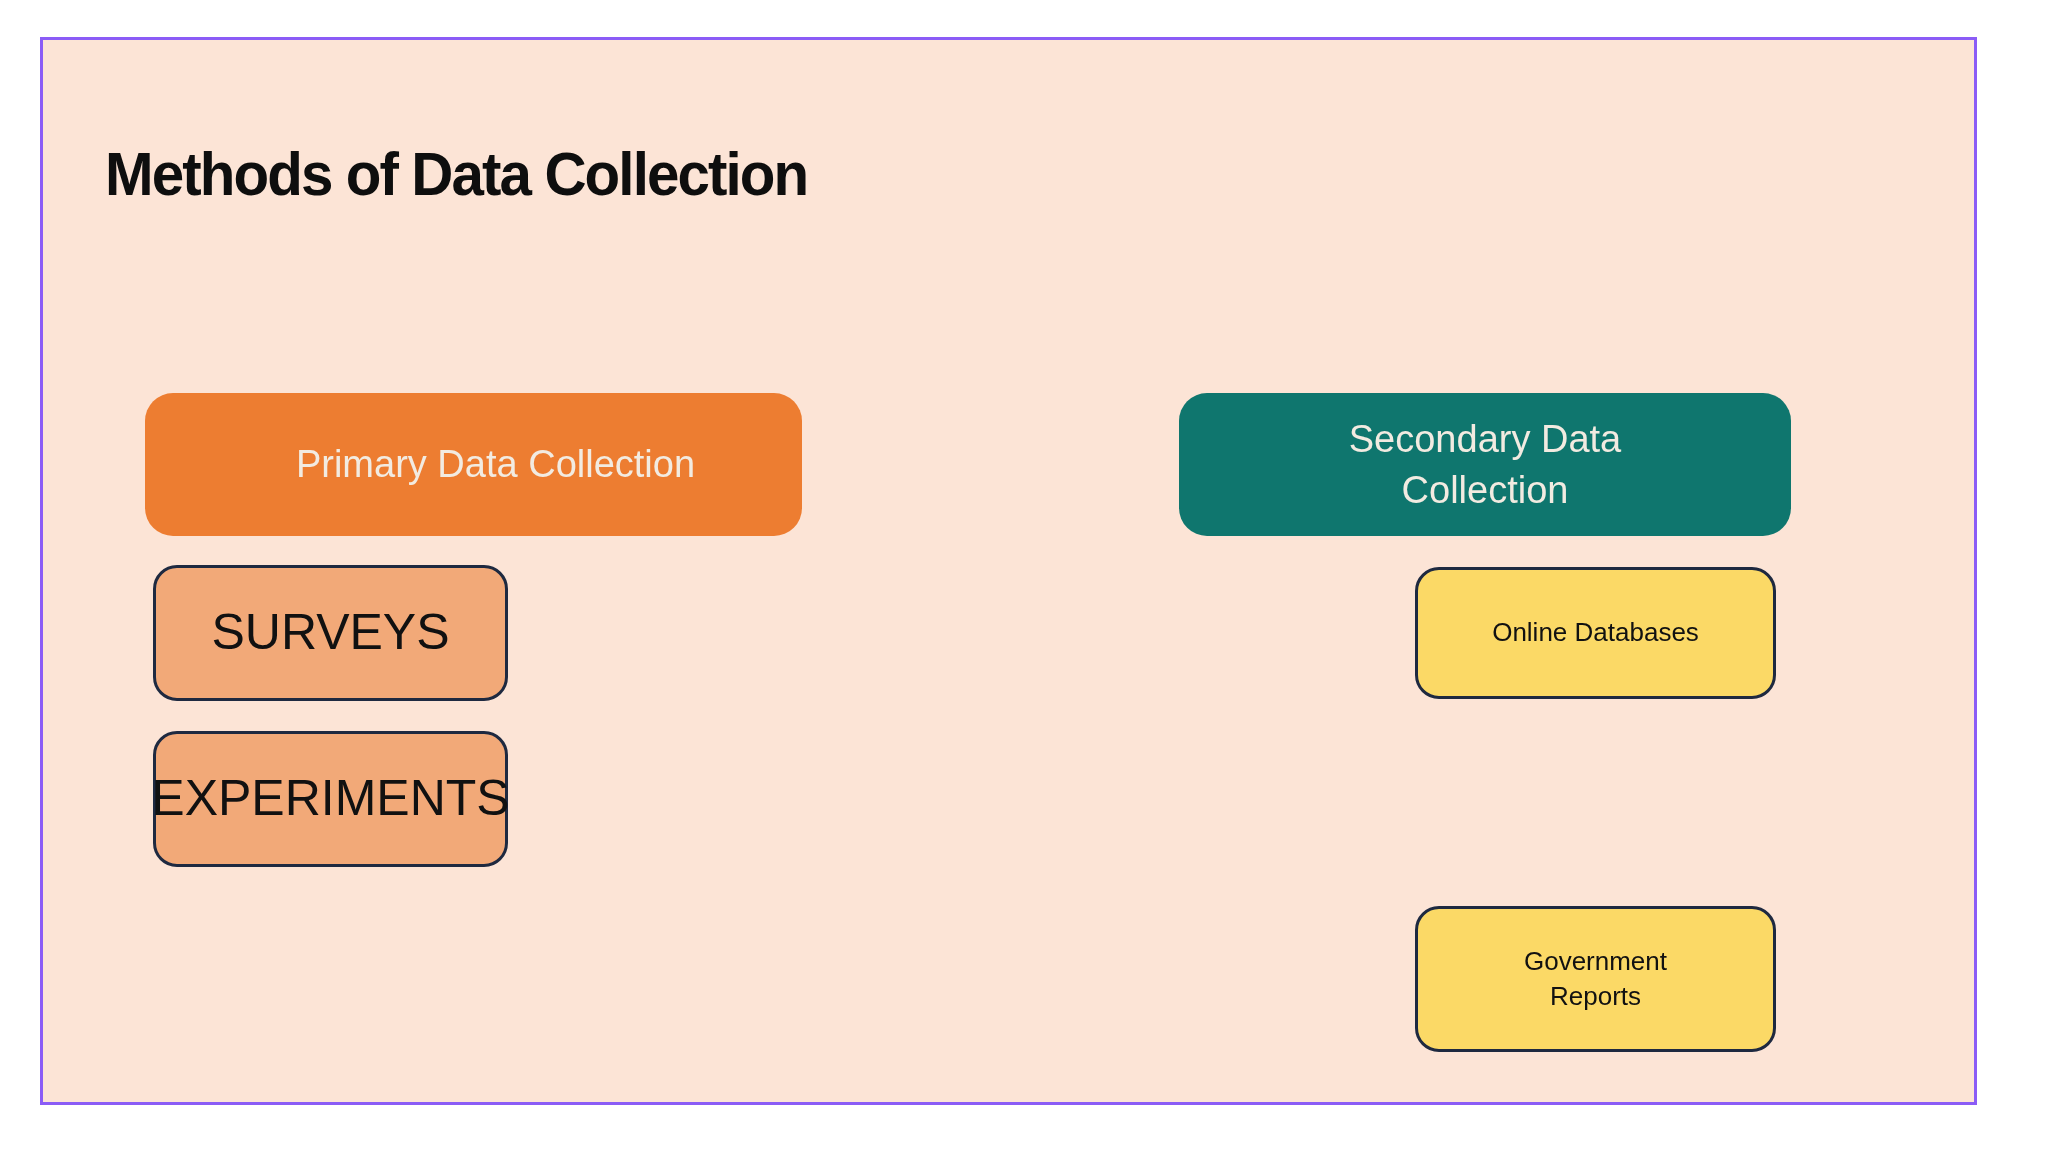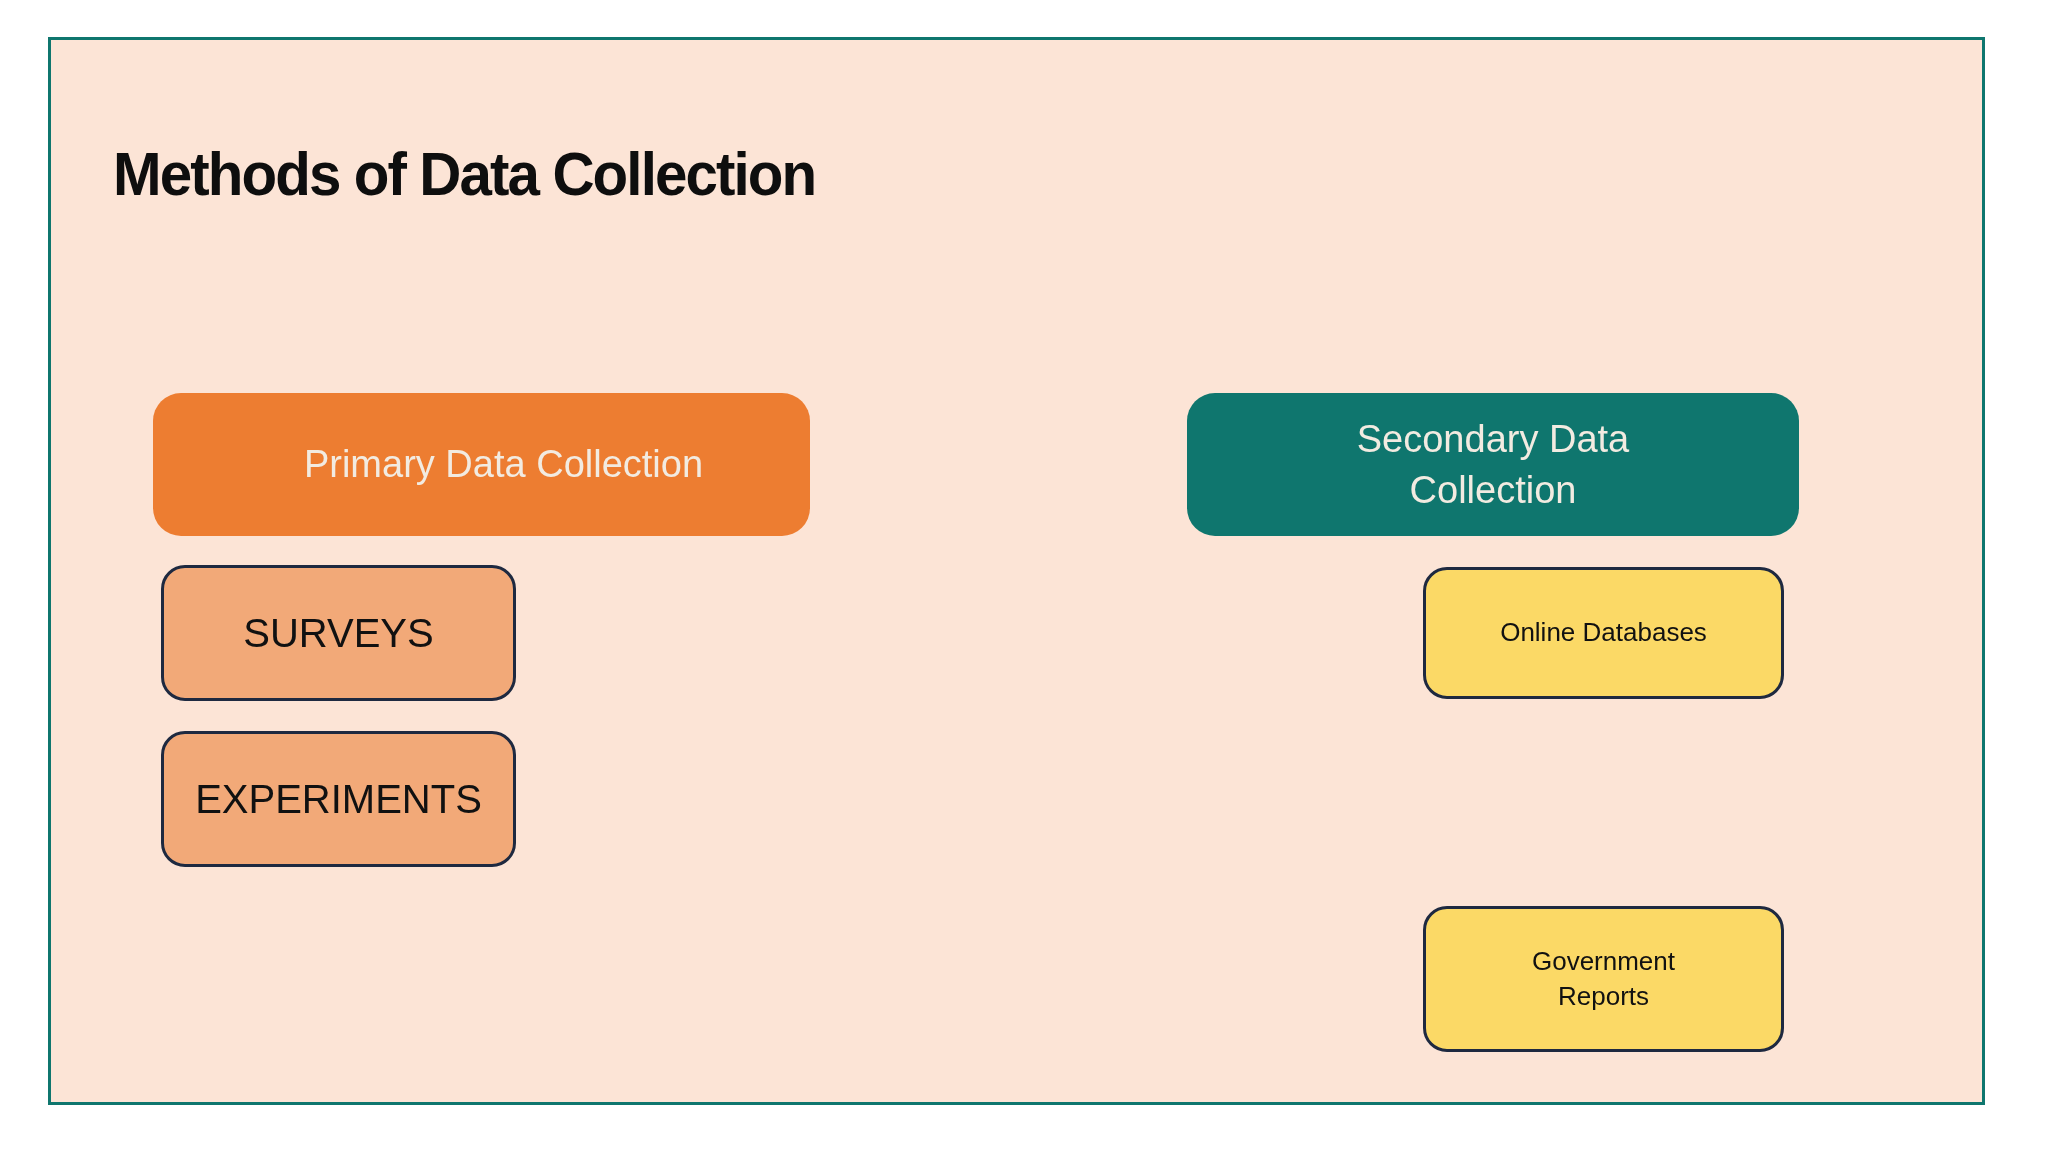--- a/index.html
+++ b/index.html
@@ -8,27 +8,27 @@
     background: #ffffff;
     width: 2048px;
     height: 1152px;
     font-family: "Liberation Sans", sans-serif;
     position: relative;
     overflow: hidden;
   }
 
   .slide-frame {
     position: absolute;
-    left: 48px;
+    left: 40px;
     top: 37px;
     width: 1937px;
     height: 1068px;
     box-sizing: border-box;
     background: #fce4d6;
-    border: 3px solid #0f766e;
+    border: 3px solid #8b5cf6;
   }
 
   .slide-title {
     position: absolute;
     left: 62px;
     top: 100px;
     margin: 0;
     font-size: 62px;
     line-height: 1.1;
     font-weight: bold;
@@ -79,21 +79,21 @@
     text-align: center;
     color: #111111;
     line-height: 1.35;
   }
 
   .item-box.primary-item {
     left: 110px;
     width: 355px;
     height: 136px;
     background: #f2a978;
-    font-size: 40px;
+    font-size: 50px;
   }
   .primary-item.row-0 { top: 525px; }
   .primary-item.row-1 { top: 691px; align-items: center; }
   .primary-item.row-2 { top: 856px; }
 
   .item-box.secondary-item {
     left: 1372px;
     width: 361px;
     background: #fbd966;
     font-size: 26px;

